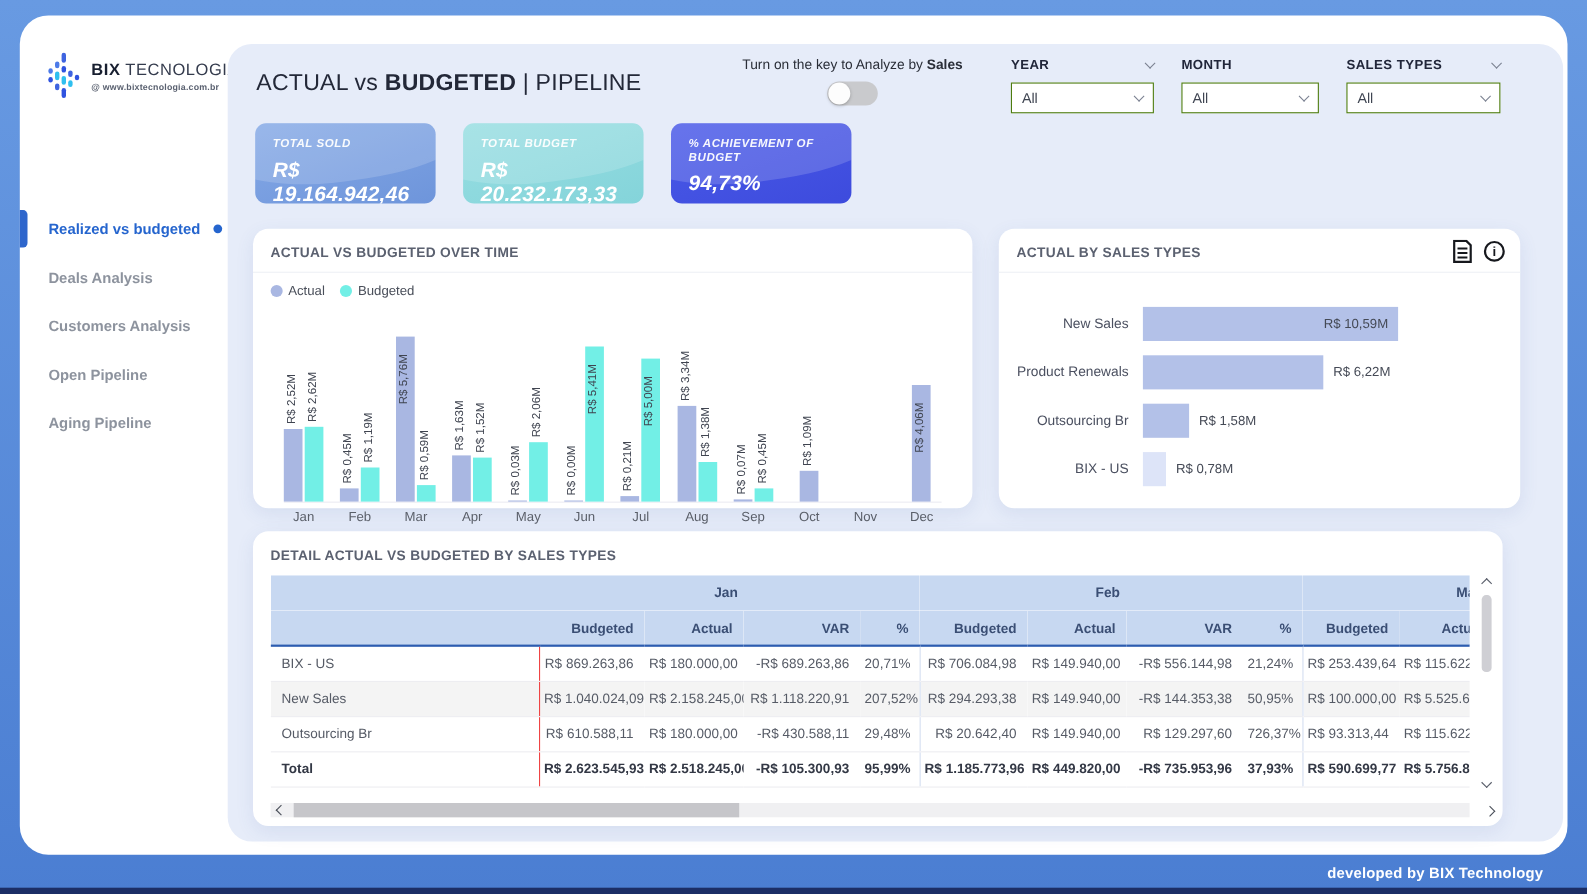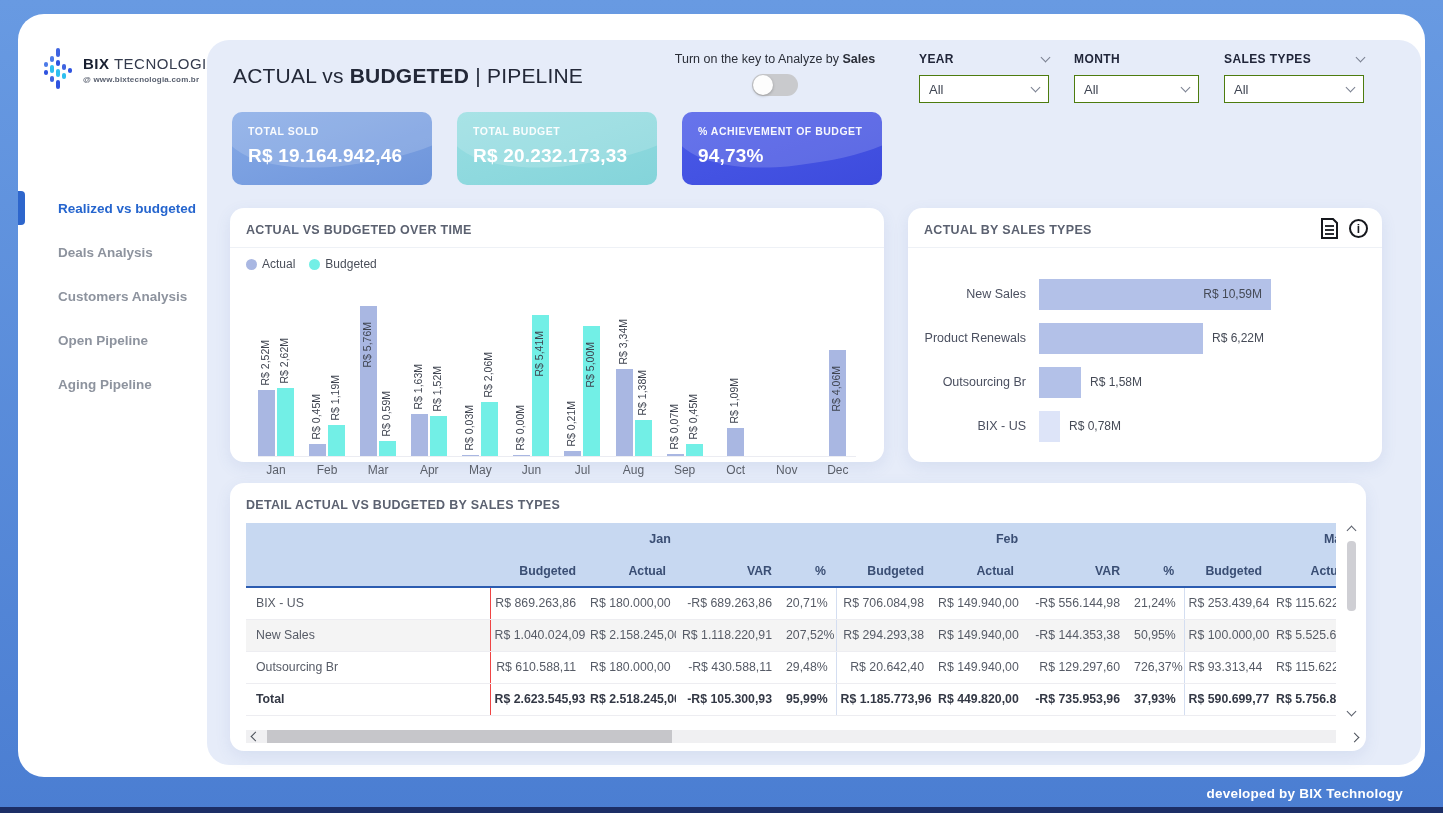--- a/index.html
+++ b/index.html
@@ -16,21 +16,21 @@
 
   
   .sidebar { position:absolute; left:0; top:0; width:190px; height:100%; }
   .logo { position:absolute; left:24px; top:32px; display:flex; align-items:flex-start; gap:7px; }
   .logo-text { padding-top:9px; }
   .logo-line1 { font-size:15px; color:#343b4d; letter-spacing:.5px; white-space:nowrap; }
   .logo-line1 b { color:#181f30; }
   .logo-line2 { font-size:8px; font-weight:bold; color:#5a6170; margin-top:3px; letter-spacing:.2px; }
   .nav { position:absolute; left:0; top:172px; width:190px; }
   .nav-item { position:relative; height:44px; display:flex; align-items:center;
-    padding-left:40px; font-size:13.5px; font-weight:bold; color:#8d939e; cursor:pointer; white-space:nowrap; }
+    padding-left:26px; font-size:13.5px; font-weight:bold; color:#8d939e; cursor:pointer; white-space:nowrap; }
   .nav-item.active { color:#2565ce; }
   .nav-item.active::before { content:""; position:absolute; left:0; top:5px; width:7px; height:34px;
     background:#2e66cc; border-radius:0 4px 4px 0; }
   .nav-dot { width:8px; height:8px; border-radius:50%; background:#2565ce; margin-left:12px; }
 
   
   .main { position:absolute; left:189px; top:26px; width:1214px; height:725px;
     background:#e6ecf9; border-radius:22px; }
 
   .page-title { position:absolute; left:26px; top:24px; font-size:21px; color:#232838; letter-spacing:.2px; }
@@ -49,22 +49,22 @@
   .filter-head { display:flex; align-items:center; justify-content:space-between; }
   .filter-label { font-size:12px; font-weight:bold; color:#21263a; letter-spacing:.4px; }
   .filter-select { margin-top:9px; background:#fff; border:1px solid #4d7c0f; height:28px;
     display:flex; align-items:center; justify-content:space-between; padding:0 9px;
     font-size:13px; color:#3f4552; cursor:pointer; }
   .chev { display:inline-block; width:7px; height:7px; border-right:1.6px solid #7a8090;
     border-bottom:1.6px solid #7a8090; transform:rotate(45deg); margin-top:-3px; }
 
   
   .kpis { position:absolute; left:25px; top:72px; display:flex; gap:25px; }
-  .kpi { position:relative; width:200px; height:73px; border-radius:10px; overflow:hidden;
-    padding:13px 16px; color:#fff; }
+  .kpi { position:relative; width:164px; height:73px; border-radius:10px; overflow:hidden;
+    padding:13px 16px; color:#fff;font-style:italic; }
   .kpi::after { content:""; position:absolute; top:-58px; right:-50px; width:260px; height:110px;
     background:rgba(255,255,255,.16); border-radius:46%; transform:rotate(-8deg); }
   .kpi-label { font-size:10.5px; font-weight:bold; letter-spacing:.5px; opacity:.95; position:relative; z-index:1; }
   .kpi-value { font-size:19px; font-weight:bold; margin-top:8px; position:relative; z-index:1; letter-spacing:.2px; }
 
   
   .card { position:absolute; background:#fff; border-radius:14px; box-shadow:0 5px 16px rgba(70,100,170,.10); }
   .card-title { font-size:12.5px; font-weight:bold; color:#5b6170; letter-spacing:.3px;
     padding:15px 16px 10px; border-bottom:1px solid #eef1f6; }
 

